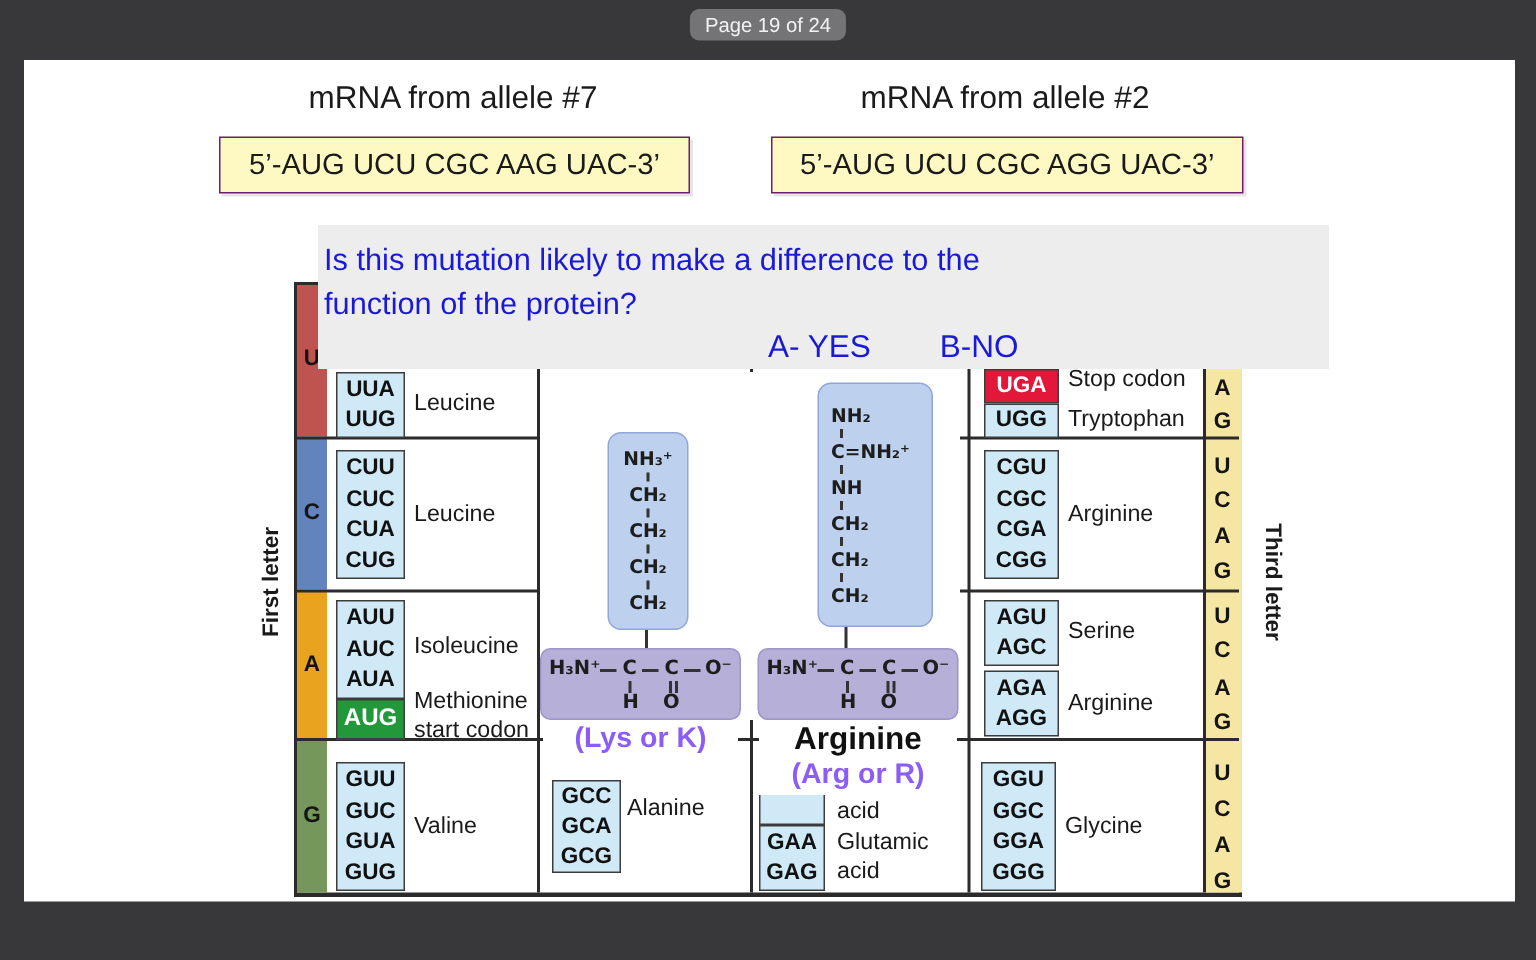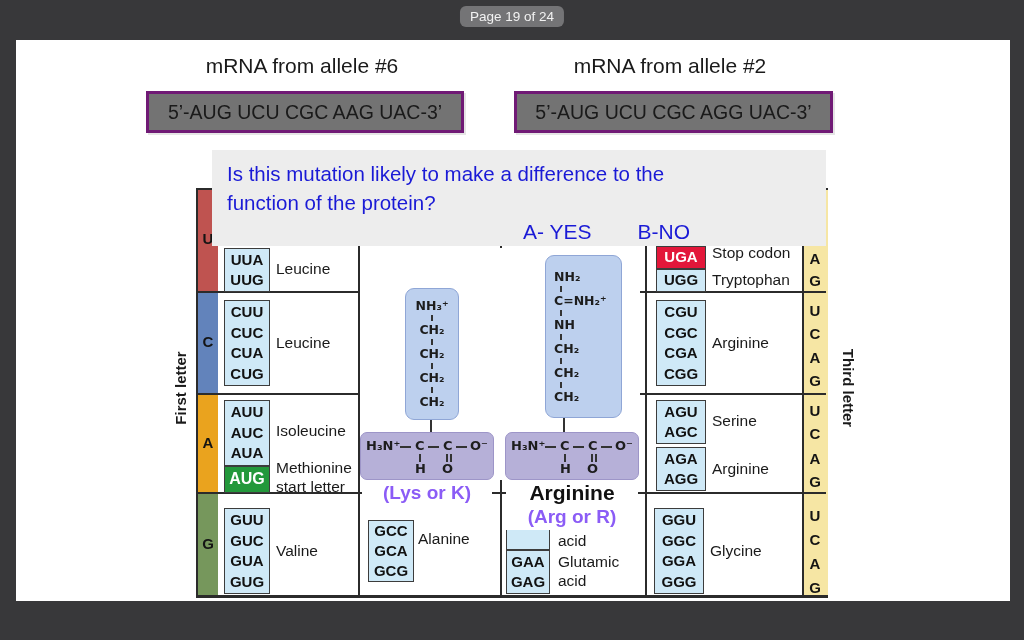--- a/index.html
+++ b/index.html
@@ -3,22 +3,22 @@
 <meta charset="utf-8">
 <style>
   :root{}
   html,body{margin:0;padding:0}
   body{font-family:"Liberation Sans",sans-serif;background:var(--page-bg,#38383a)}
   .stage{position:relative;width:1024px;height:640px;background:var(--page-bg,#38383a);overflow:hidden}
   .badge{position:absolute;left:50%;top:6px;transform:translateX(-50%);background:var(--badge-bg,#747476);
          color:var(--badge-text,#f2f2f2);font-size:13.5px;padding:3px 10px;border-radius:6px;white-space:nowrap}
   .slide{position:absolute;left:16px;top:40px;width:994px;height:561px;background:var(--slide-bg,#fff);overflow:hidden;color:var(--ink,#1a1a1a)}
   .hdr{position:absolute;width:400px;text-align:center;font-size:21px;top:14px}
-  .seqbox{position:absolute;top:51px;height:36px;border:3px solid #701a75;box-shadow:2px 2px 0 rgba(0,0,0,.10);
-          display:flex;align-items:center;justify-content:center;font-size:19.5px;background:#737373}
+  .seqbox{position:absolute;top:51px;height:36px;border:1px solid #701a75;box-shadow:2px 2px 0 rgba(0,0,0,.10);
+          display:flex;align-items:center;justify-content:center;font-size:19.5px;background:#fef9c3}
   
   .table{position:absolute;left:180px;top:148px;width:632px;height:410px;border:2px solid var(--table-line,#2b2b2b);
          border-bottom-width:3px;box-sizing:border-box;background:#fff;z-index:1}
   .strip{position:absolute;left:0;width:20px}
   .stripletter{position:absolute;left:0;width:20px;text-align:center;font-weight:bold;font-size:15px;color:#141414}
   .thirdstrip{position:absolute;left:604px;top:0;width:24px;height:405px;background:var(--third-strip,#f6e6a4);border-left:2px solid var(--table-line,#2b2b2b)}
   .tl{position:absolute;left:604px;width:26px;text-align:center;font-weight:bold;font-size:15px;color:#141414}
   .rowline{position:absolute;left:0;width:628px;height:2px;background:var(--table-line,#2b2b2b)}
   .colline{position:absolute;top:0;height:405px;width:2px;background:var(--table-line,#2b2b2b)}
   .cbox{position:absolute;background:var(--codon-bg,#cfe9f7);border:1.5px solid #3c3c3c;display:flex;flex-direction:column;
@@ -39,34 +39,34 @@
   .sbond{position:absolute;width:2px;background:#333;z-index:11}
   .bk{position:absolute;width:132px;height:46px;background:var(--bk-bg,#b6b0d8);border:1.5px solid var(--bk-border,#9d95c8);border-radius:7px;z-index:12}
   .bt{position:absolute;font-family:"DejaVu Sans",sans-serif;font-weight:bold;font-size:13px;color:#1d1d1d;white-space:nowrap}
   .hb{position:absolute;height:2px;background:#333}
   .vb{position:absolute;width:2px;background:#333}
   .lblblock{position:absolute;background:#fff;text-align:center;z-index:11}
   .bigname{font-weight:bold;font-size:21px;line-height:25px;color:#111}
   .bigabbr{font-weight:bold;font-size:19px;line-height:24px;color:#8b5cf6}
   .midbox{z-index:5}
   
-  .question{position:absolute;left:196px;top:110px;width:614px;height:96px;background:var(--question-bg,#ededed);
-            color:var(--blue,#1a1ad6);font-size:20.5px;padding:9px 0 0 15px;box-sizing:border-box;z-index:40}
+  .question{position:absolute;left:196px;top:110px;width:674px;height:96px;background:var(--question-bg,#ededed);
+            color:var(--blue,#1a1ad6);font-size:20.5px;padding:9px 0 0 4px;box-sizing:border-box;z-index:40}
   .qline{line-height:29px;white-space:nowrap}
   .qopts{margin:3px 0 0 296px;display:flex;gap:46px;font-size:21px;font-weight:normal}
 </style>
 </head>
 <body>
 
 <div class="stage">
   <div class="badge">Page 19 of 24</div>
 
   <div class="slide">
 
-    <div class="hdr" style="left:86px">mRNA from allele #6</div>
+    <div class="hdr" style="left:86px">mRNA from allele #7</div>
     <div class="hdr" style="left:454px">mRNA from allele #2</div>
     <div class="seqbox" style="left:130px;width:312px">
       <span>5’-AUG UCU CGC AAG UAC-3’</span>
     </div>
     <div class="seqbox" style="left:498px;width:313px">
       <span>5’-AUG UCU CGC AGG UAC-3’</span>
     </div>
 
     <div class="table">
 
@@ -135,21 +135,21 @@
         <span>AUU</span>
         <span>AUC</span>
         <span>AUA</span>
       </div>
       <div class="alabel" style="left:78px;top:232px">Isoleucine</div>
       <div class="cbox greenbox" style="left:26px;top:276px;width:44px;height:25px">
         <span>AUG</span>
       </div>
       <div class="alabel" style="left:78px;top:268px;width:83px;overflow:hidden;line-height:19px">
         <div>Methionine</div>
-        <div>start letter</div>
+        <div>start codon</div>
       </div>
       <div class="cbox" style="left:458px;top:210px;width:48px;height:42px">
         <span>AGU</span>
         <span>AGC</span>
       </div>
       <div class="alabel" style="left:514px;top:222px">Serine</div>
       <div class="cbox" style="left:458px;top:257px;width:48px;height:42px">
         <span>AGA</span>
         <span>AGG</span>
       </div>

